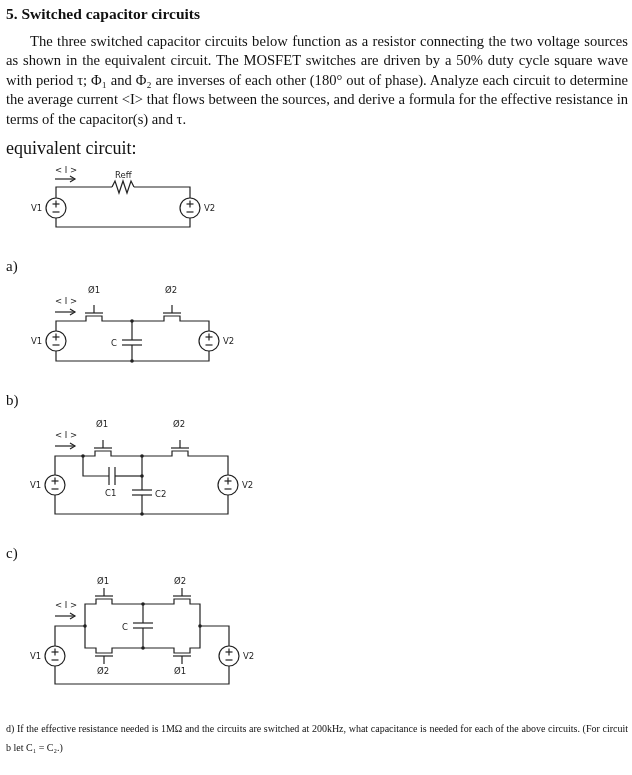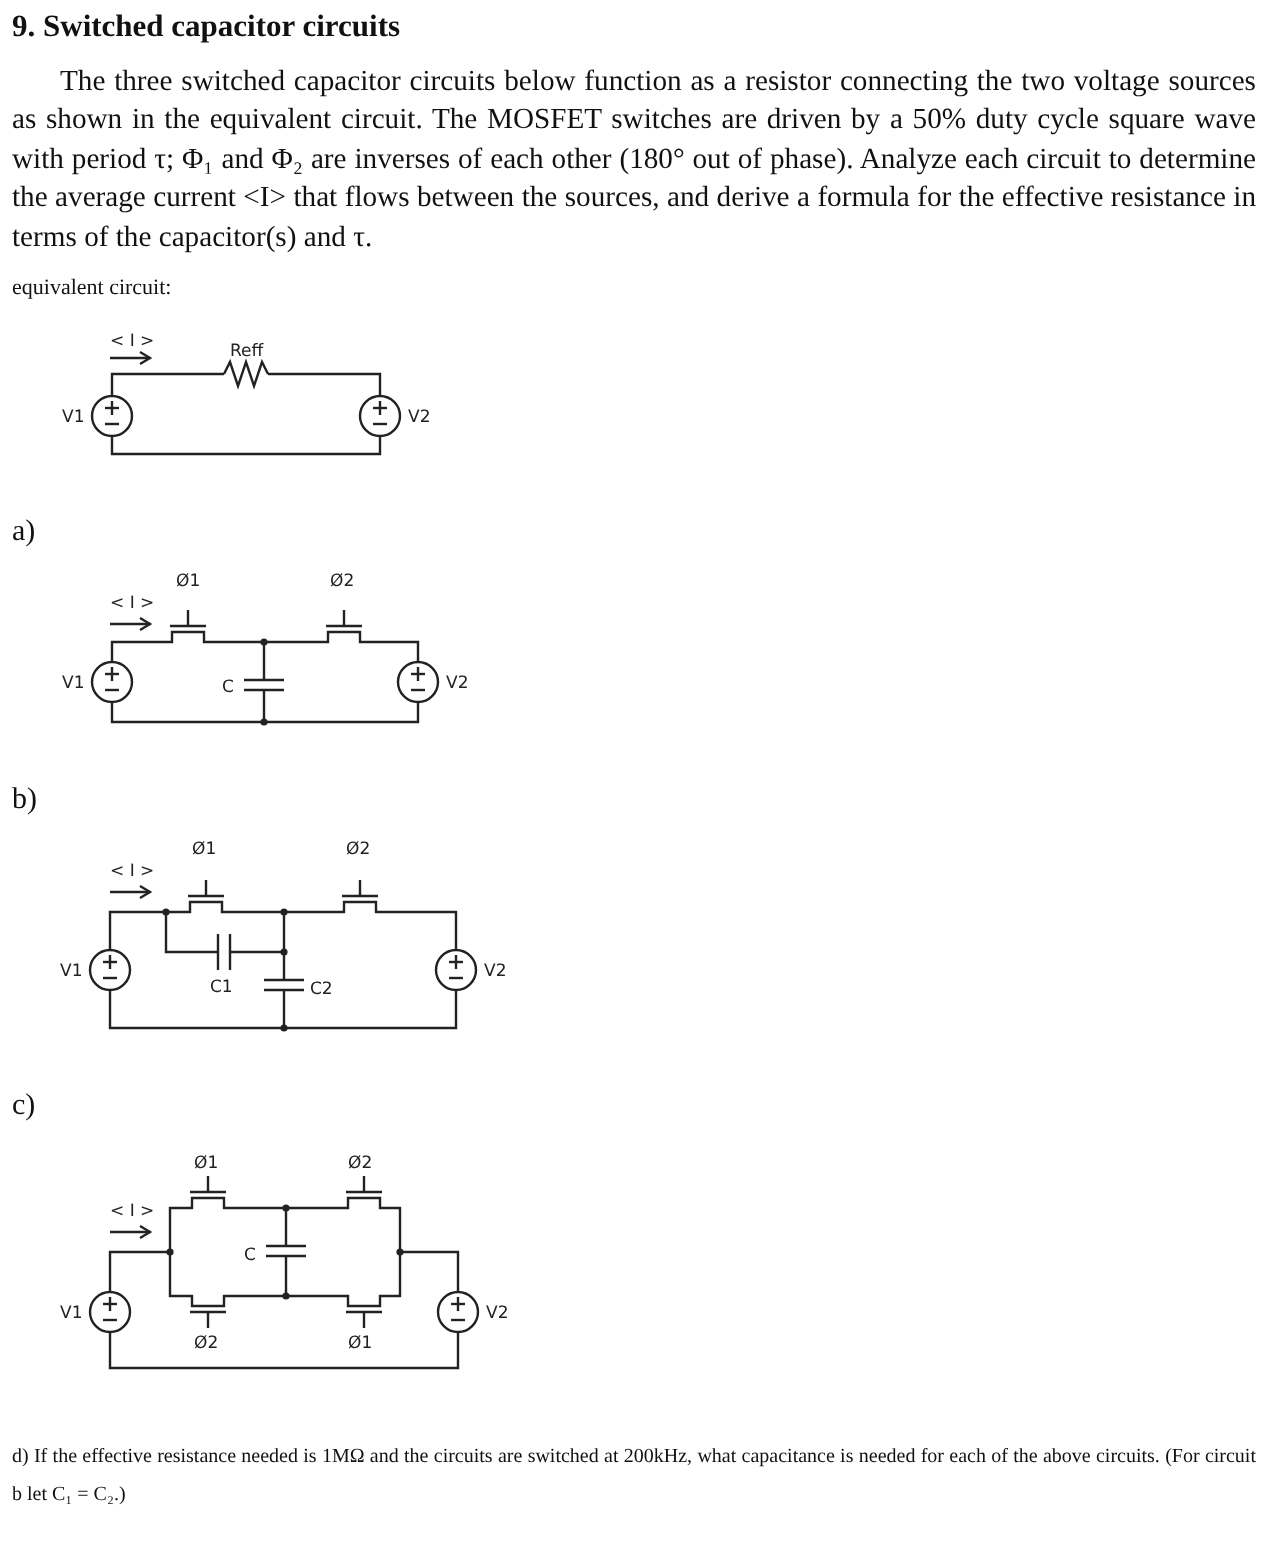--- a/index.html
+++ b/index.html
@@ -1,30 +1,30 @@
 <!DOCTYPE html>
 <html><head>
 <meta charset="utf-8">
 <style>
   html,body{margin:0;padding:0;background:#fff;}
   body{width:632px;height:775px;position:relative;overflow:hidden;font-family:"DejaVu Serif","Liberation Serif",serif;color:#111;}
   .title{position:absolute;left:6px;top:5px;font-size:15.5px;font-weight:bold;font-family:"Liberation Serif","DejaVu Serif",serif;}
   .para{position:absolute;left:6px;top:32px;width:622px;font-size:14.6px;line-height:19.4px;text-align:justify;font-family:"Liberation Serif","DejaVu Serif",serif;text-indent:24px;}
-  .equiv{position:absolute;left:6px;top:138px;font-size:11px;font-family:"Liberation Serif","DejaVu Serif",serif;}
+  .equiv{position:absolute;left:6px;top:138px;font-size:18px;font-family:"Liberation Serif","DejaVu Serif",serif;}
   .part-label{position:absolute;left:6px;font-size:15px;font-family:"Liberation Serif","DejaVu Serif",serif;}
   .partd{position:absolute;left:6px;top:719px;width:622px;font-size:10px;line-height:19.4px;text-align:justify;font-family:"Liberation Serif","DejaVu Serif",serif;}
   svg{position:absolute;left:0;top:0;}
   .ckt text{font-family:"DejaVu Sans","Liberation Sans",sans-serif;font-size:8.5px;fill:#222;}
   .w{stroke:#222;stroke-width:1.2;fill:none;}
   .dot{fill:#222;}
 </style>
 </head>
 <body>
 
-<div class="title">9. Switched capacitor circuits</div>
+<div class="title">5. Switched capacitor circuits</div>
 <div class="para">The three switched capacitor circuits below function as a resistor connecting the two voltage sources as shown in the equivalent circuit. The MOSFET switches are driven by a 50% duty cycle square wave with period τ; Φ₁ and Φ₂ are inverses of each other (180° out of phase). Analyze each circuit to determine the average current &lt;I&gt; that flows between the sources, and derive a formula for the effective resistance in terms of the capacitor(s) and τ.</div>
 <div class="equiv">equivalent circuit:</div>
 <div class="part-label" style="top:258px">a)</div>
 <div class="part-label" style="top:392px">b)</div>
 <div class="part-label" style="top:545px">c)</div>
 <div class="partd">d) If the effective resistance needed is 1MΩ and the circuits are switched at 200kHz, what capacitance is needed for each of the above circuits. (For circuit b let C₁ = C₂.)</div>
 
 <svg class="ckt" width="632" height="775">
   <defs>
     <g id="src">

